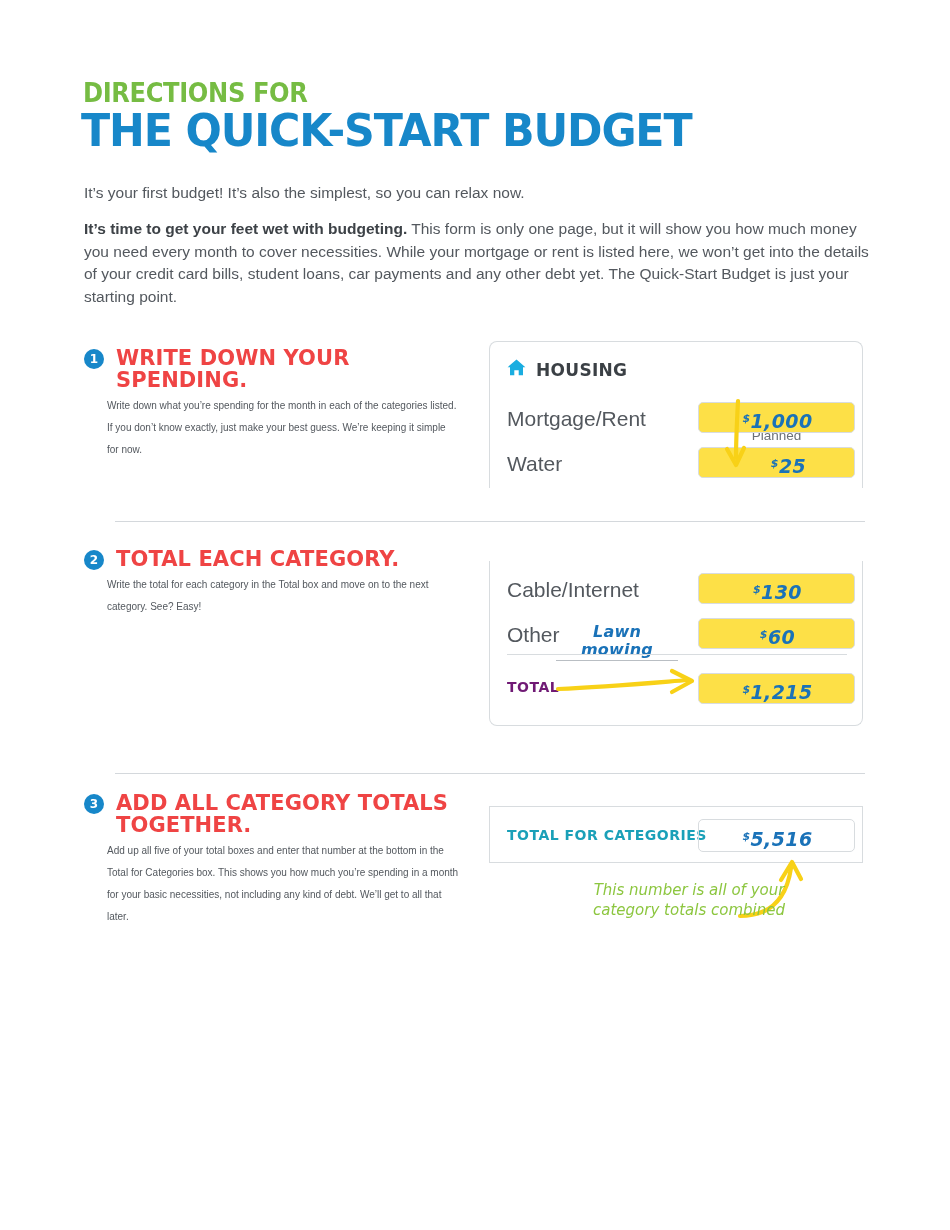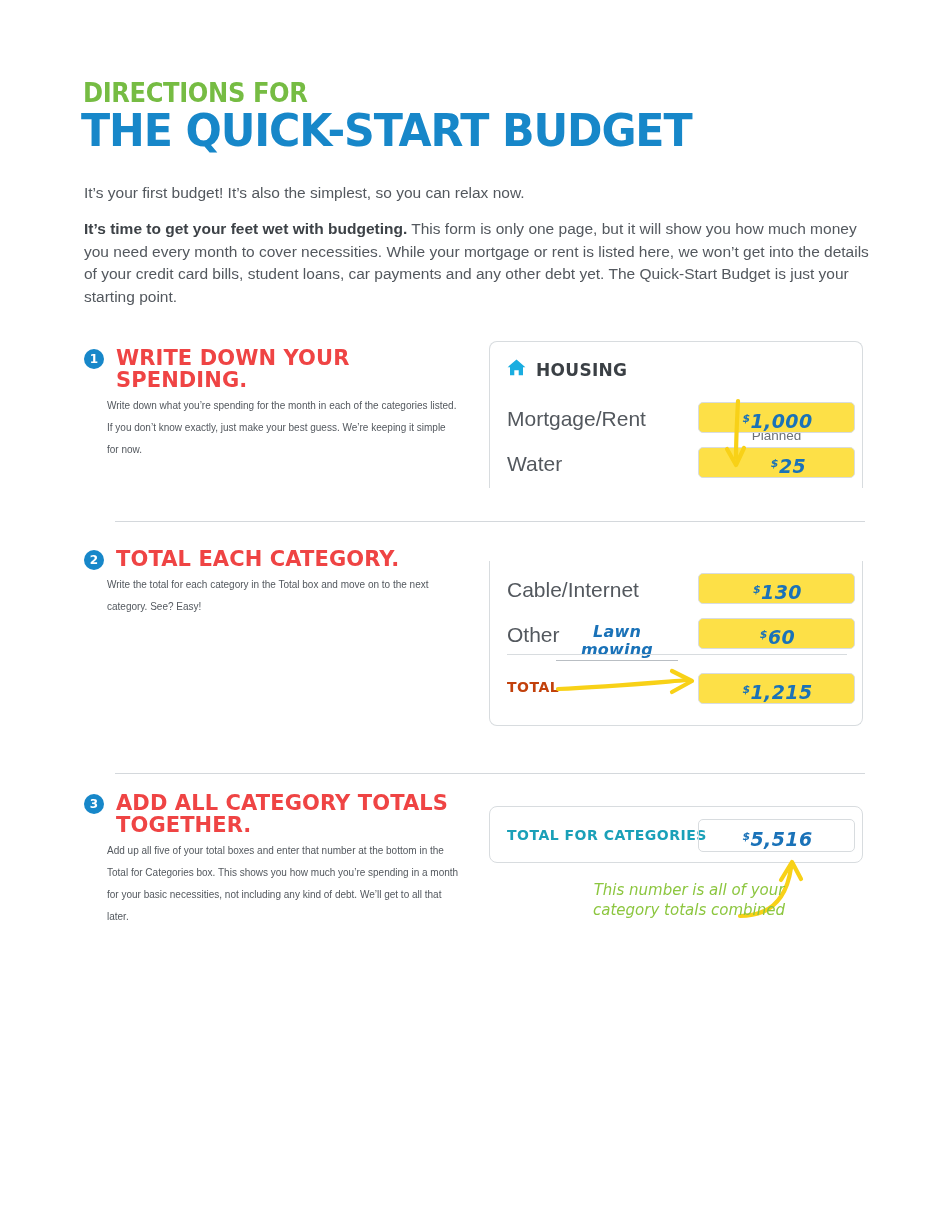--- a/index.html
+++ b/index.html
@@ -142,21 +142,21 @@
   .card-2 {
     top: 561px;
     height: 165px;
     border-radius: 0 0 8px 8px;
     border-top: none;
     overflow: hidden;
   }
   .card-3 {
     top: 806px;
     height: 57px;
-    border-radius: 8px;
+    border-radius: 0;
   }
 
   .card-head {
     position: absolute;
     left: 17px;
     top: 17px;
     display: flex;
     align-items: center;
     gap: 10px;
   }
@@ -264,21 +264,21 @@
     height: 1px;
     background: #d8dcdf;
   }
 
   .total-label {
     position: absolute;
     left: 17px;
     top: 6px;
     font-size: 14px;
     font-weight: bold;
-    color: #c2410c;
+    color: #701a75;
     letter-spacing: 0.5px;
     font-family: "DejaVu Sans", sans-serif;
   }
 
   .tfc-label {
     position: absolute;
     left: 17px;
     top: 20px;
     font-size: 14px;
     font-weight: bold;

